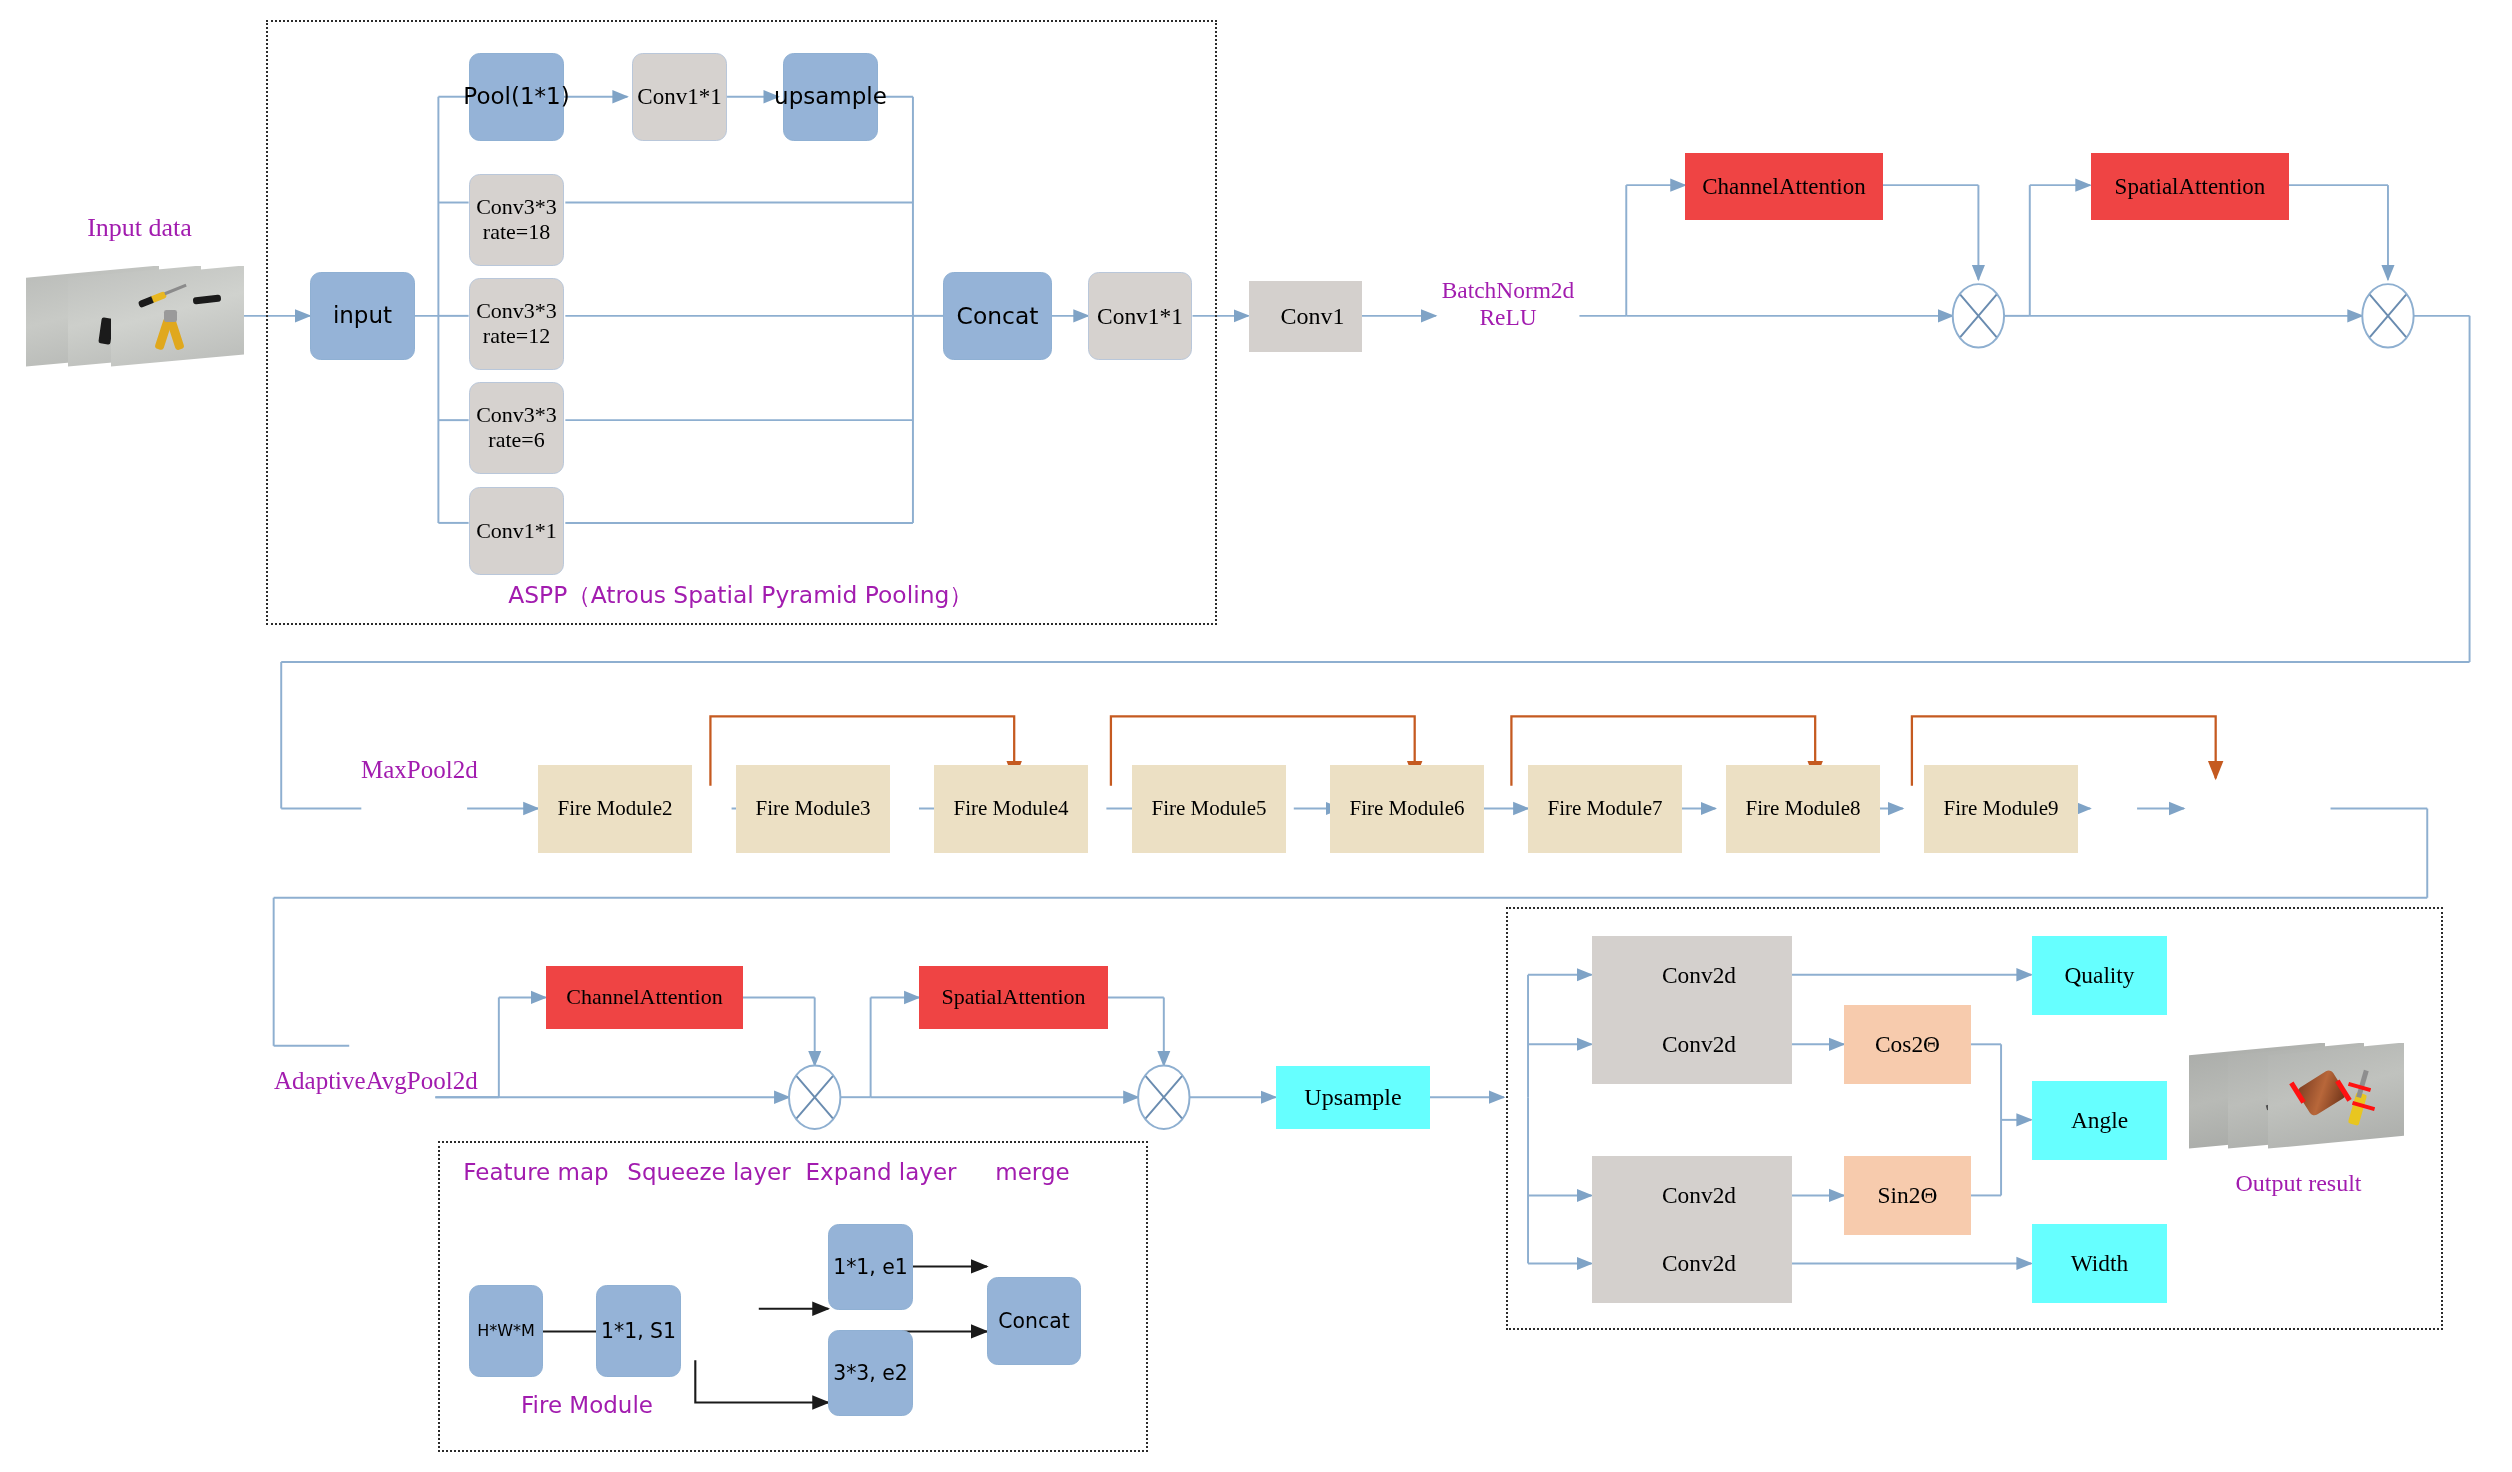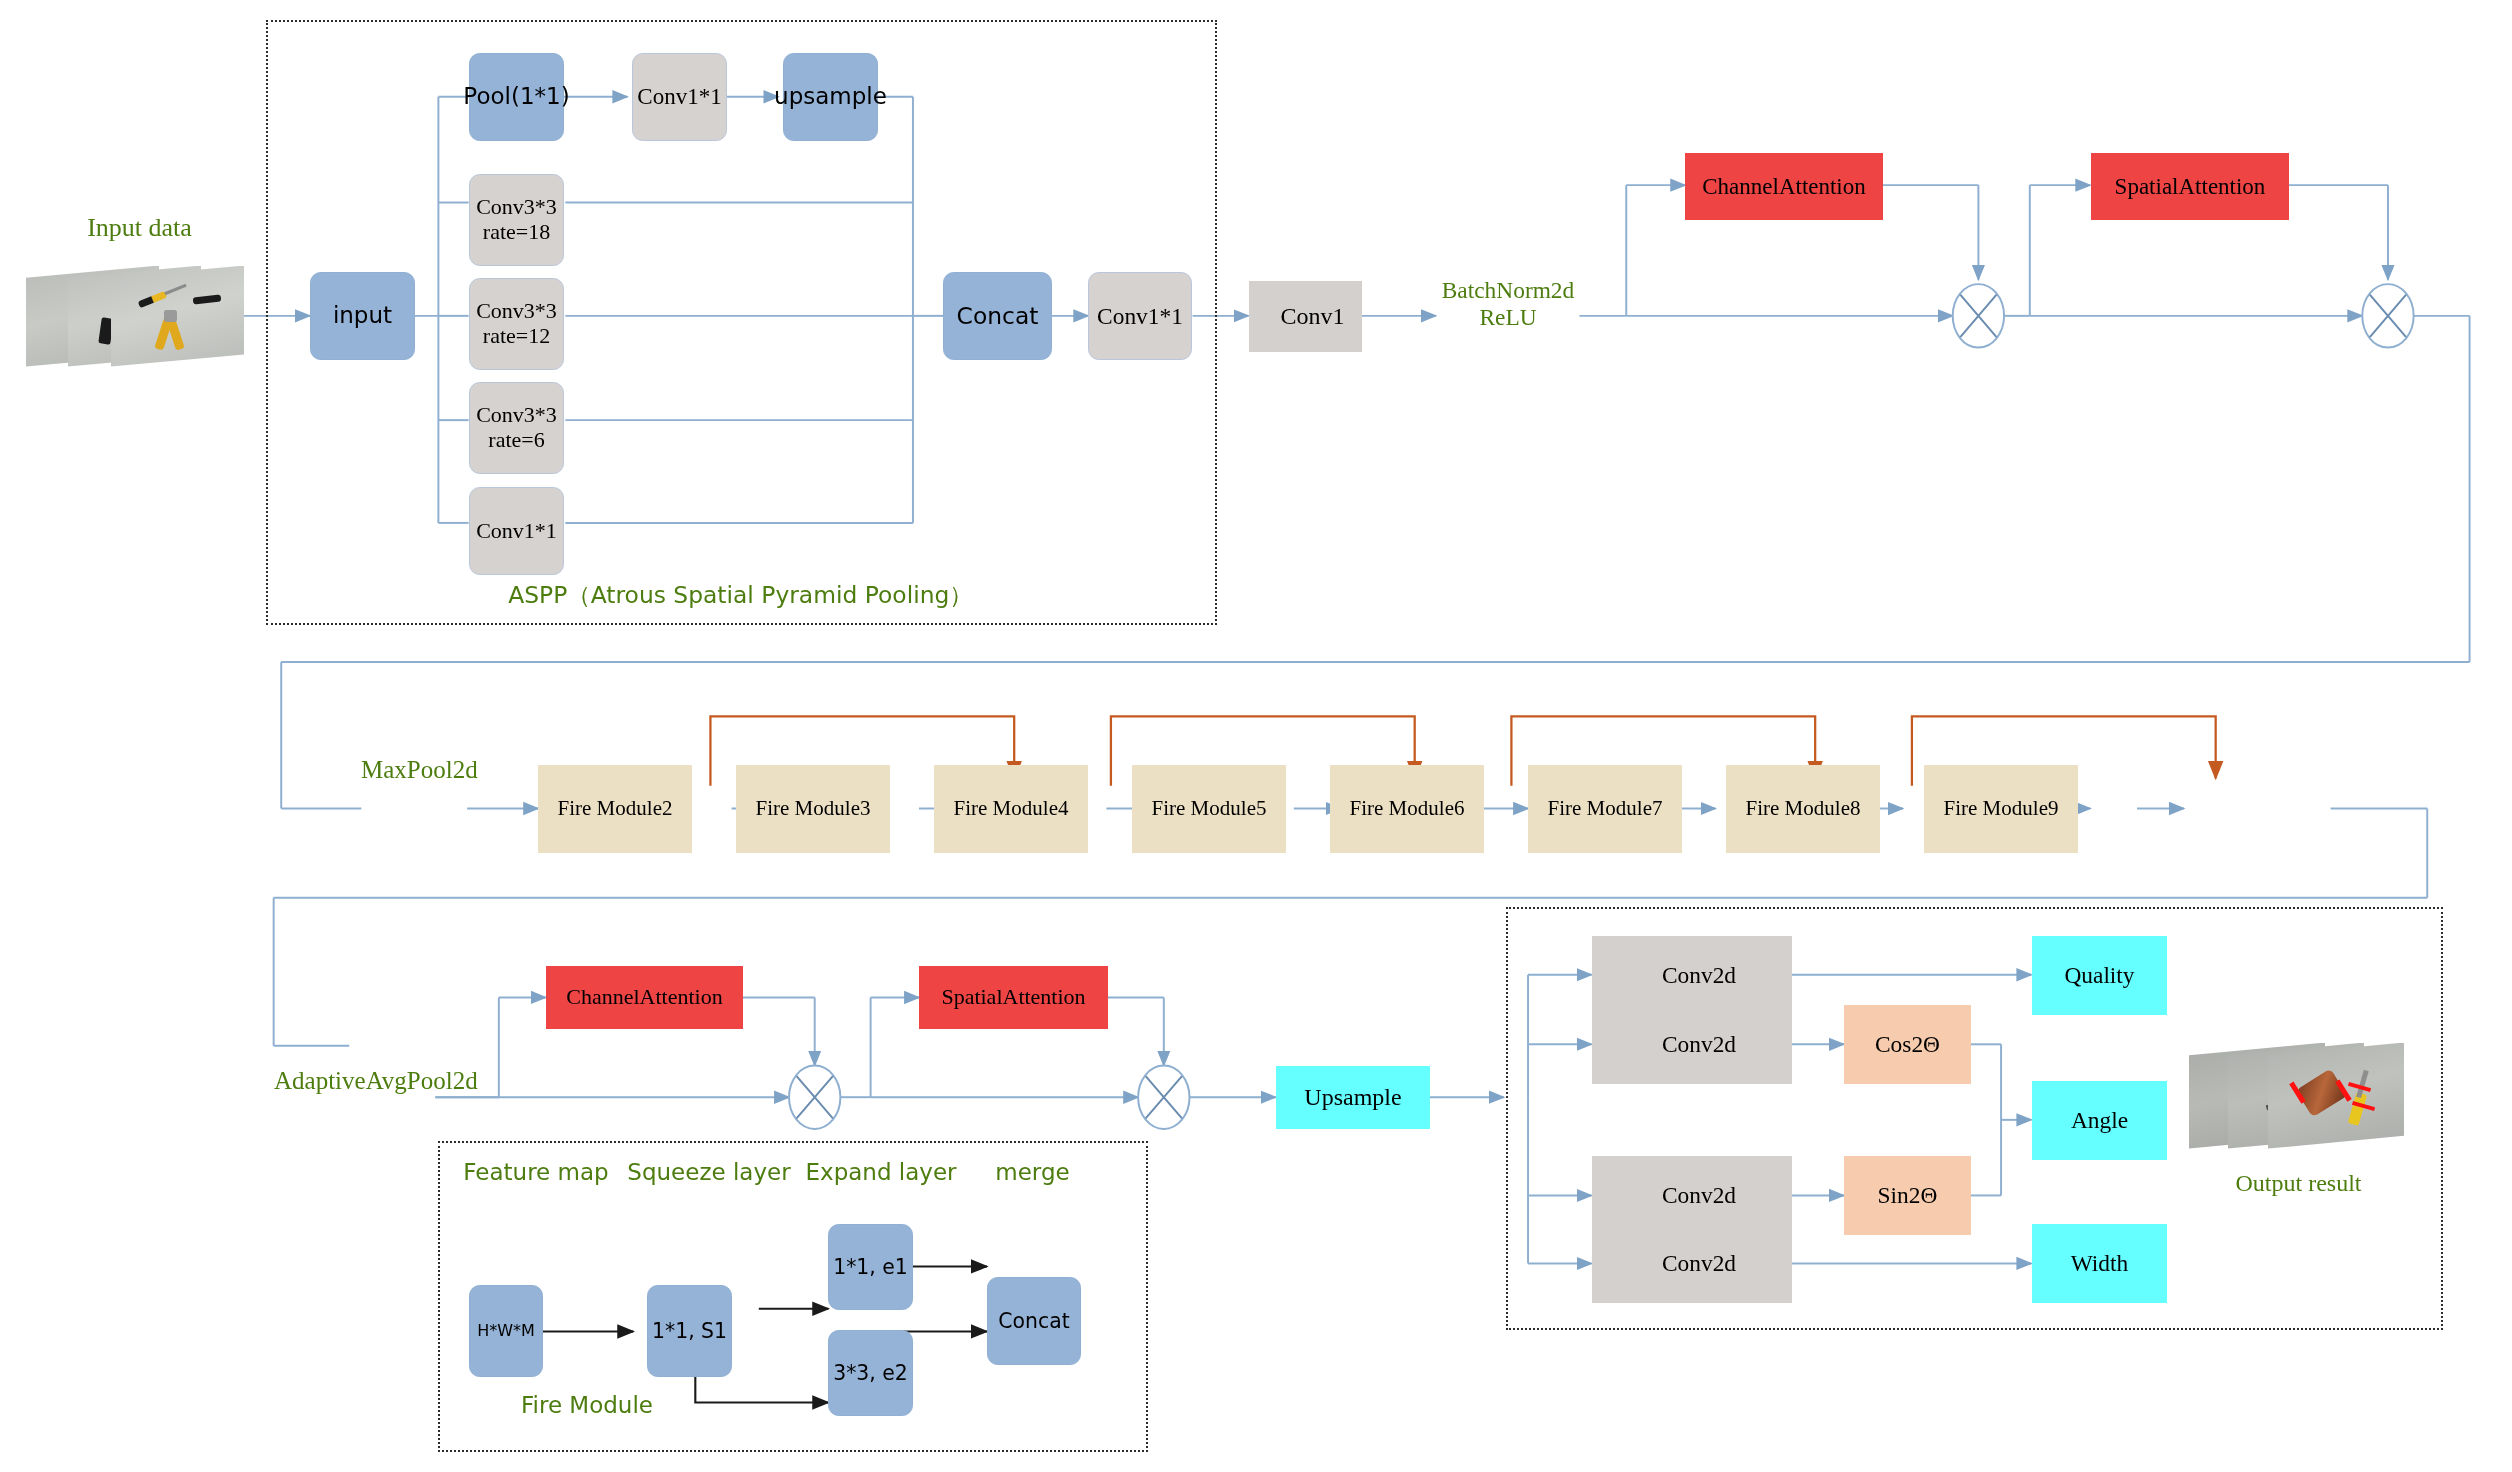--- a/index.html
+++ b/index.html
@@ -14,21 +14,21 @@
   .node.blue{background:#95b3d7;border:0.8px solid #8fb0d3;border-radius:10.6px;
              font-family:"DejaVu Sans", sans-serif;}
   .node.grey{background:#d6d2cf;border:0.8px solid #b9c7da;border-radius:10.6px;}
   .node.greysq{background:#d4d0cd;border:none;border-radius:0;padding-left:14px;}
   .node.tan{background:#ece0c4;border:none;border-radius:0;}
   .node.yellow{background:#ef4444;border:none;border-radius:0;}
   .node.cyan{background:#66ffff;border:none;border-radius:0;}
   .node.peach{background:#f7cbad;border:none;border-radius:0;}
 
   
-  .txt{position:absolute;color:#4d7c0f;white-space:pre;line-height:1.15;
+  .txt{position:absolute;color:#a21caf;white-space:pre;line-height:1.15;
        font-family:"Liberation Serif", serif;}
   .txt.sans{font-family:"DejaVu Sans", sans-serif;}
   .txt.c{text-align:center;}
 
   
   .dashframe{position:absolute;border:2.3px dotted #2b2b2b;box-sizing:border-box;
              background:transparent;}
 
   
   svg.wires{position:absolute;left:0;top:0;width:2512px;height:1472px;
@@ -352,21 +352,21 @@
   </div>
   <div class="txt c" style="left:2189px;top:1170px;width:219px;font-size:24px;">Output result</div>
 
   <div class="txt c sans" style="left:453px;top:1159px;width:166px;font-size:23px;">Feature map</div>
   <div class="txt c sans" style="left:626px;top:1159px;width:166px;font-size:23px;">Squeeze layer</div>
   <div class="txt c sans" style="left:798px;top:1159px;width:166px;font-size:23px;">Expand layer</div>
   <div class="txt c sans" style="left:972px;top:1159px;width:121px;font-size:23px;">merge</div>
 
   <div class="node blue" style="left:469px;top:1285px;width:74px;height:92px;font-size:16px;">H*W*M</div>
 
-  <div class="node blue" style="left:647px;top:1285px;width:85px;height:92px;font-size:20.4px;text-align:center;">1*1,  S1</div>
+  <div class="node blue" style="left:596px;top:1285px;width:85px;height:92px;font-size:20.4px;text-align:center;">1*1,  S1</div>
 
   <div class="node blue" style="left:828px;top:1224px;width:85px;height:86px;font-size:20.4px;">1*1,  e1</div>
 
   <div class="node blue" style="left:828px;top:1330px;width:85px;height:86px;font-size:20.4px;">3*3,  e2</div>
 
   <div class="node blue" style="left:987px;top:1277px;width:94px;height:88px;font-size:20.4px;">Concat</div>
 
   <div class="txt sans" style="left:521px;top:1392px;width:227px;font-size:23px;">Fire Module</div>
 
 </div>

